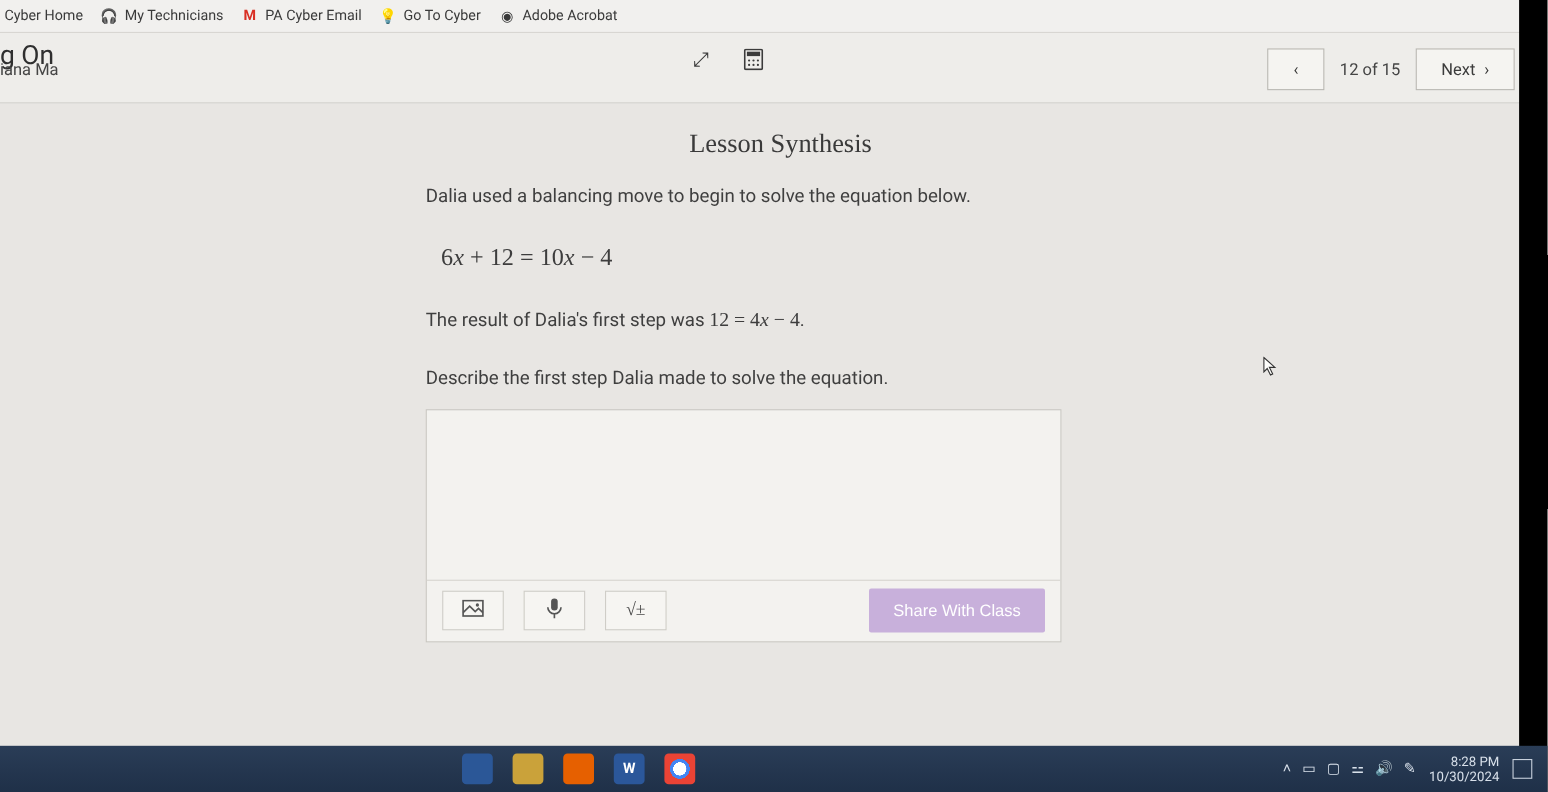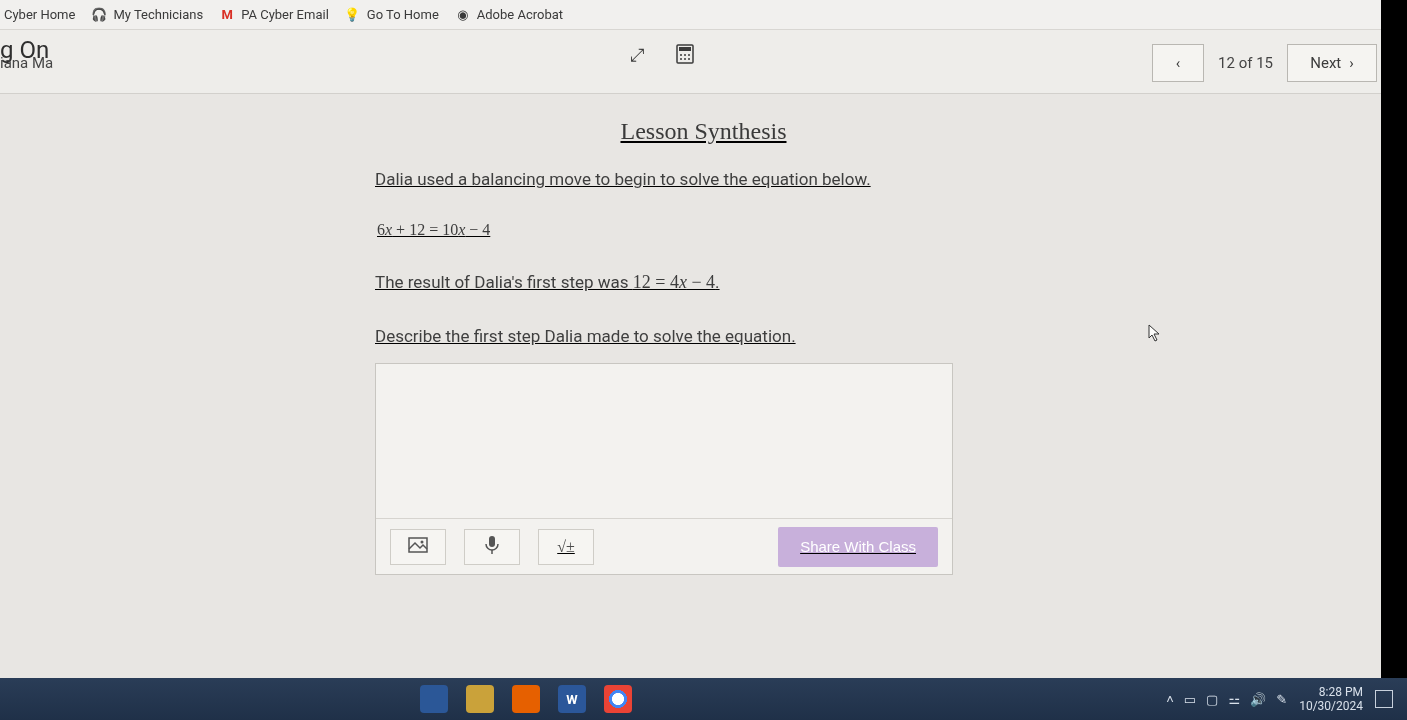--- a/index.html
+++ b/index.html
@@ -77,41 +77,40 @@
     align-items: center;
     justify-content: center;
     cursor: pointer;
     color: #3c3c3c;
     font-size: 15px;
   }
   .nav-prev { width: 52px; }
   .nav-next { width: 90px; gap: 8px; text-align: right; }
   .nav-count { font-size: 15px; color: #444; }
   .content {
-    padding: 24px 0 0 0;
-    text-decoration: underline;
+    padding: 24px 0 0 12px;
   }
   .lesson-title {
     text-align: center;
     font-size: 24px;
     color: #3a3a3a;
     font-weight: 400;
     margin-bottom: 22px;
     font-family: Georgia, serif;
   }
   .body-col {
     margin-left: 375px;
     width: 600px;
     color: #3f3f3f;
   }
   .para { font-size: 17px; margin-bottom: 28px; line-height: 1.5; }
   .equation {
     font-family: Georgia, "Times New Roman", serif;
-    font-size: 16px;
-    margin: 6px 0 30px 2px;
+    font-size: 22px;
+    margin: 6px 0 30px 14px;
     color: #3d3d3d;
   }
   .equation .x { font-style: italic; }
   .answer-box {
     border: 1px solid #c8c6c1;
     background: #f3f2ef;
     width: 578px;
     margin-top: 6px;
   }
   .answer-text {
@@ -197,21 +196,21 @@
   <div class="bookmark-item">
     <span class="bookmark-icon">🎧</span>
     <span>My Technicians</span>
   </div>
   <div class="bookmark-item">
     <span class="bookmark-icon" style="color:#d93025;font-weight:bold">M</span>
     <span>PA Cyber Email</span>
   </div>
   <div class="bookmark-item">
     <span class="bookmark-icon">💡</span>
-    <span>Go To Home</span>
+    <span>Go To Cyber</span>
   </div>
   <div class="bookmark-item">
     <span class="bookmark-icon">◉</span>
     <span>Adobe Acrobat</span>
   </div>
 </div>
 
 <div class="subheader">
   <div class="left-title">g On</div>
   <div class="left-sub">iana Ma</div>

